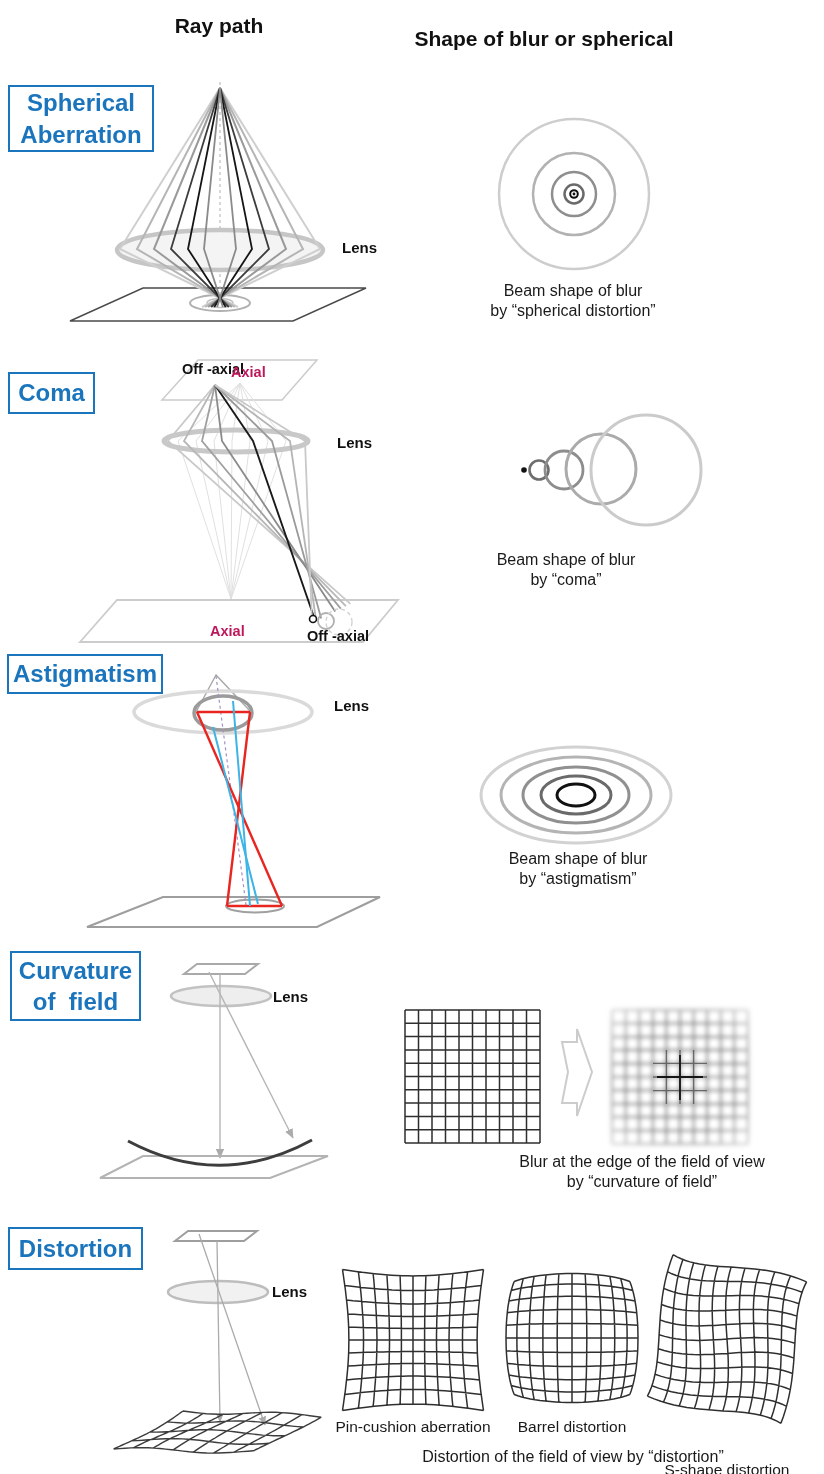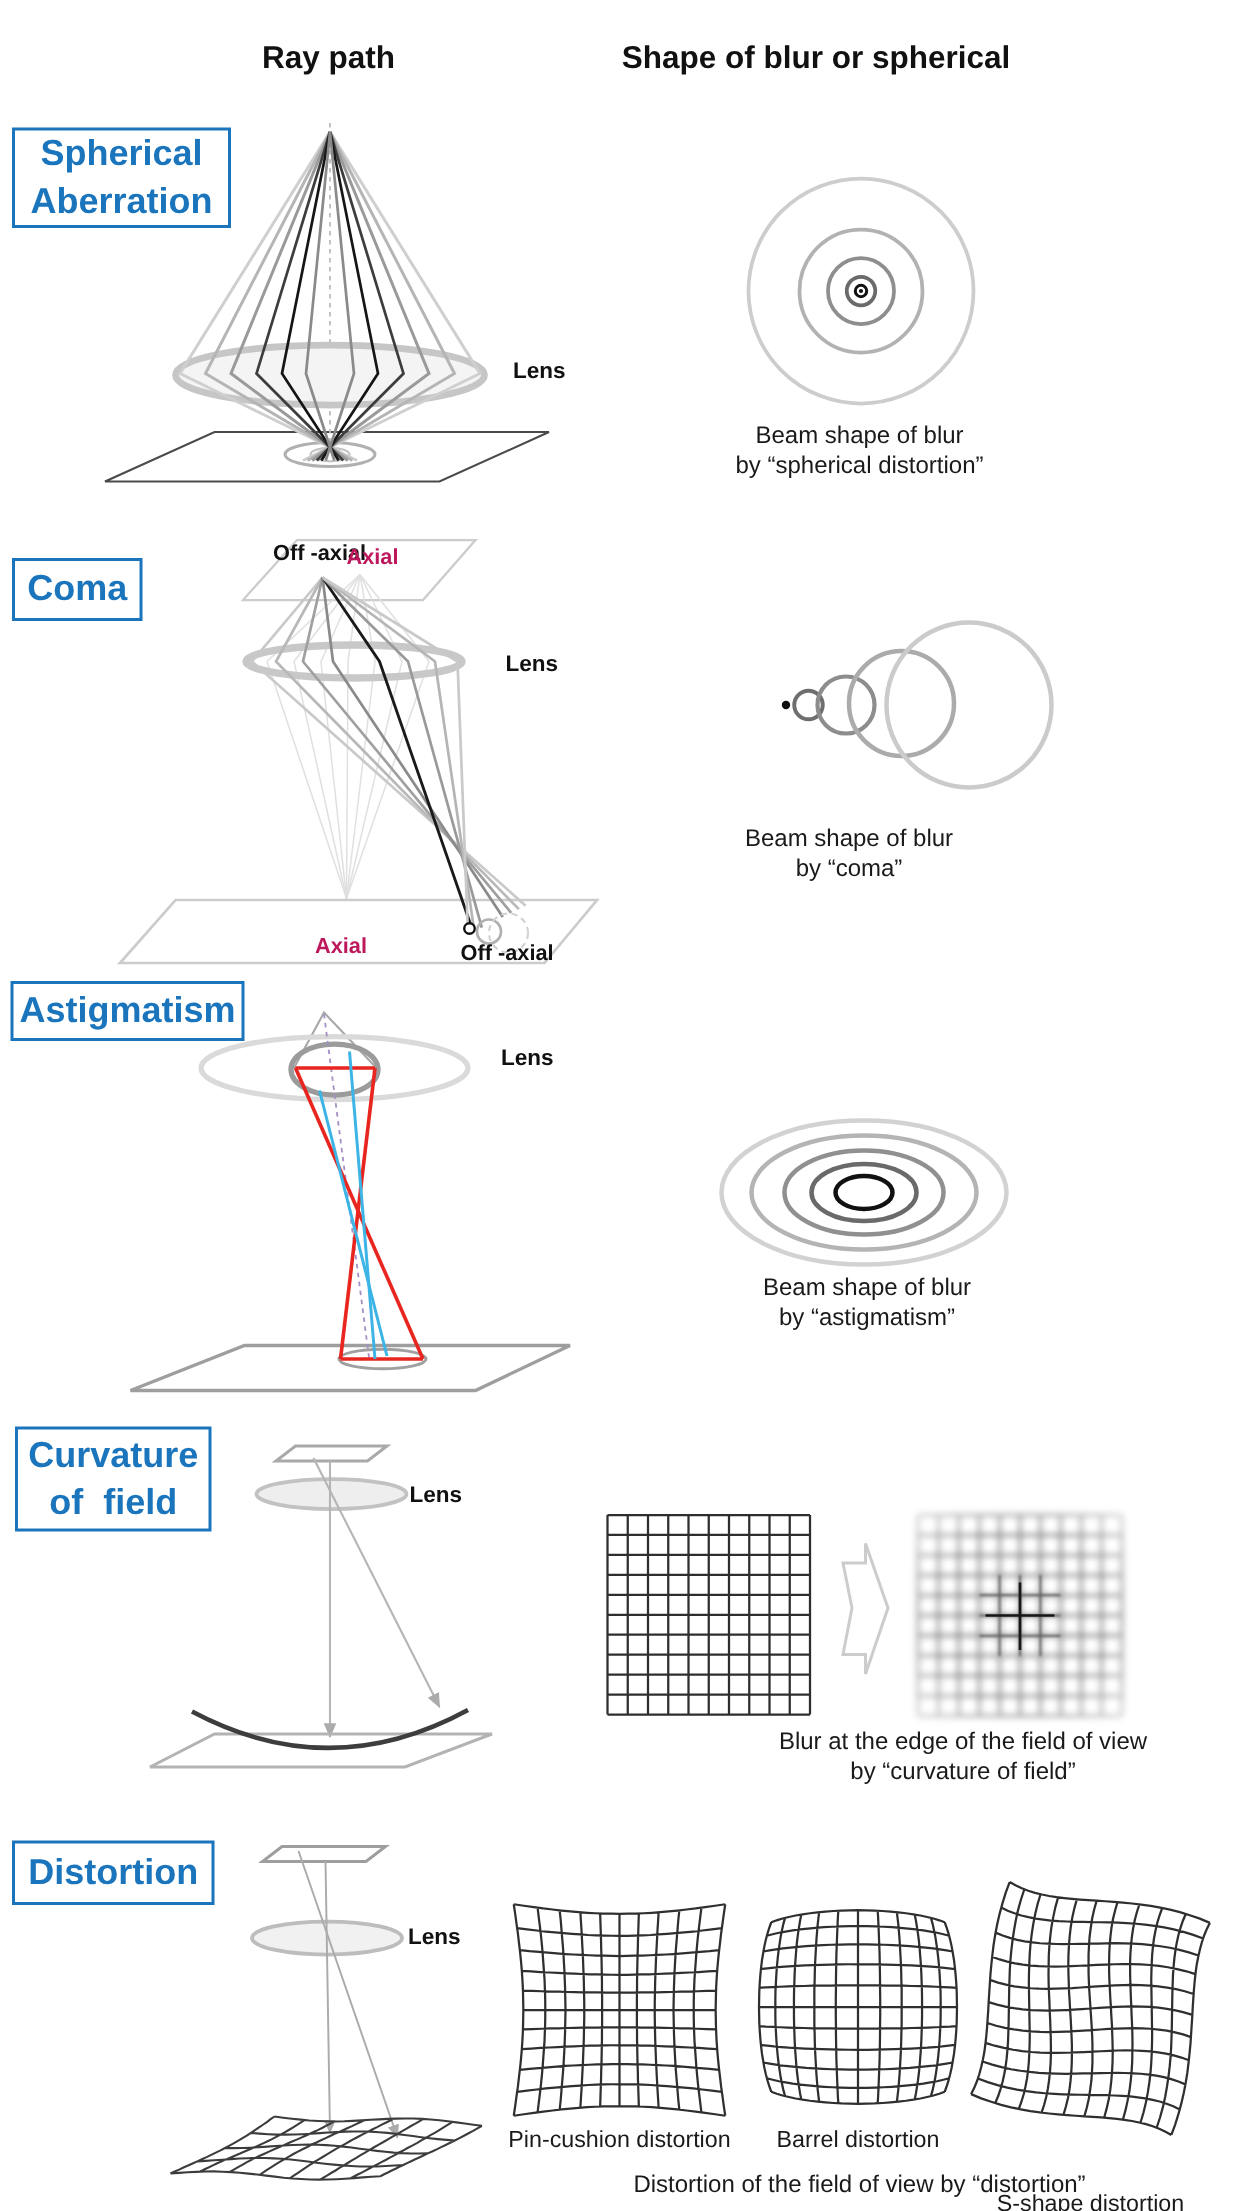--- a/index.html
+++ b/index.html
@@ -176,21 +176,21 @@
         <path d="M342.5,1269.5L343.5,1276.3L344.4,1282.9L345.3,1289.2L346.0,1295.4L346.7,1301.3L347.3,1307.1L347.8,1312.8L348.2,1318.4L348.5,1323.9L348.7,1329.3L348.8,1334.7L348.9,1340.0L348.8,1345.3L348.7,1350.7L348.5,1356.1L348.2,1361.6L347.8,1367.2L347.3,1372.9L346.7,1378.7L346.0,1384.6L345.3,1390.8L344.4,1397.1L343.5,1403.7L342.5,1410.5M358.4,1271.8L359.2,1278.4L360.0,1284.8L360.7,1290.9L361.3,1296.9L361.8,1302.7L362.2,1308.3L362.6,1313.8L363.0,1319.1L363.2,1324.4L363.4,1329.7L363.5,1334.8L363.5,1340.0L363.5,1345.2L363.4,1350.3L363.2,1355.6L363.0,1360.9L362.6,1366.2L362.2,1371.7L361.8,1377.3L361.3,1383.1L360.7,1389.1L360.0,1395.2L359.2,1401.6L358.4,1408.2M373.1,1273.6L373.8,1280.0L374.3,1286.3L374.8,1292.3L375.3,1298.1L375.7,1303.7L376.0,1309.2L376.3,1314.5L376.5,1319.7L376.7,1324.9L376.8,1330.0L376.9,1335.0L377.0,1340.0L376.9,1345.0L376.8,1350.0L376.7,1355.1L376.5,1360.3L376.3,1365.5L376.0,1370.8L375.7,1376.3L375.3,1381.9L374.8,1387.7L374.3,1393.7L373.8,1400.0L373.1,1406.4M386.9,1274.8L387.3,1281.2L387.7,1287.3L388.0,1293.2L388.3,1298.9L388.6,1304.4L388.8,1309.8L389.0,1315.0L389.2,1320.2L389.3,1325.2L389.4,1330.2L389.5,1335.1L389.5,1340.0L389.5,1344.9L389.4,1349.8L389.3,1354.8L389.2,1359.8L389.0,1365.0L388.8,1370.2L388.6,1375.6L388.3,1381.1L388.0,1386.8L387.7,1392.7L387.3,1398.8L386.9,1405.2M400.1,1275.6L400.3,1281.9L400.5,1288.0L400.7,1293.8L400.8,1299.4L401.0,1304.9L401.1,1310.2L401.2,1315.4L401.3,1320.4L401.3,1325.4L401.4,1330.3L401.4,1335.2L401.4,1340.0L401.4,1344.8L401.4,1349.7L401.3,1354.6L401.3,1359.6L401.2,1364.6L401.1,1369.8L401.0,1375.1L400.8,1380.6L400.7,1386.2L400.5,1392.0L400.3,1398.1L400.1,1404.4M413.0,1275.9L413.0,1282.1L413.0,1288.2L413.0,1294.0L413.0,1299.6L413.0,1305.0L413.0,1310.3L413.0,1315.5L413.0,1320.5L413.0,1325.5L413.0,1330.3L413.0,1335.2L413.0,1340.0L413.0,1344.8L413.0,1349.7L413.0,1354.5L413.0,1359.5L413.0,1364.5L413.0,1369.7L413.0,1375.0L413.0,1380.4L413.0,1386.0L413.0,1391.8L413.0,1397.9L413.0,1404.1M425.9,1275.6L425.7,1281.9L425.5,1288.0L425.3,1293.8L425.2,1299.4L425.0,1304.9L424.9,1310.2L424.8,1315.4L424.7,1320.4L424.7,1325.4L424.6,1330.3L424.6,1335.2L424.6,1340.0L424.6,1344.8L424.6,1349.7L424.7,1354.6L424.7,1359.6L424.8,1364.6L424.9,1369.8L425.0,1375.1L425.2,1380.6L425.3,1386.2L425.5,1392.0L425.7,1398.1L425.9,1404.4M439.1,1274.8L438.7,1281.2L438.3,1287.3L438.0,1293.2L437.7,1298.9L437.4,1304.4L437.2,1309.8L437.0,1315.0L436.8,1320.2L436.7,1325.2L436.6,1330.2L436.5,1335.1L436.5,1340.0L436.5,1344.9L436.6,1349.8L436.7,1354.8L436.8,1359.8L437.0,1365.0L437.2,1370.2L437.4,1375.6L437.7,1381.1L438.0,1386.8L438.3,1392.7L438.7,1398.8L439.1,1405.2M452.9,1273.6L452.2,1280.0L451.7,1286.3L451.2,1292.3L450.7,1298.1L450.3,1303.7L450.0,1309.2L449.7,1314.5L449.5,1319.7L449.3,1324.9L449.2,1330.0L449.1,1335.0L449.0,1340.0L449.1,1345.0L449.2,1350.0L449.3,1355.1L449.5,1360.3L449.7,1365.5L450.0,1370.8L450.3,1376.3L450.7,1381.9L451.2,1387.7L451.7,1393.7L452.2,1400.0L452.9,1406.4M467.6,1271.8L466.8,1278.4L466.0,1284.8L465.3,1290.9L464.7,1296.9L464.2,1302.7L463.8,1308.3L463.4,1313.8L463.0,1319.1L462.8,1324.4L462.6,1329.7L462.5,1334.8L462.5,1340.0L462.5,1345.2L462.6,1350.3L462.8,1355.6L463.0,1360.9L463.4,1366.2L463.8,1371.7L464.2,1377.3L464.7,1383.1L465.3,1389.1L466.0,1395.2L466.8,1401.6L467.6,1408.2M483.5,1269.5L482.5,1276.3L481.6,1282.9L480.7,1289.2L480.0,1295.4L479.3,1301.3L478.7,1307.1L478.2,1312.8L477.8,1318.4L477.5,1323.9L477.3,1329.3L477.2,1334.7L477.1,1340.0L477.2,1345.3L477.3,1350.7L477.5,1356.1L477.8,1361.6L478.2,1367.2L478.7,1372.9L479.3,1378.7L480.0,1384.6L480.7,1390.8L481.6,1397.1L482.5,1403.7L483.5,1410.5M342.5,1269.5L349.3,1270.5L355.9,1271.4L362.2,1272.3L368.4,1273.0L374.3,1273.7L380.1,1274.3L385.8,1274.8L391.4,1275.2L396.9,1275.5L402.3,1275.7L407.7,1275.8L413.0,1275.9L418.3,1275.8L423.7,1275.7L429.1,1275.5L434.6,1275.2L440.2,1274.8L445.9,1274.3L451.7,1273.7L457.6,1273.0L463.8,1272.3L470.1,1271.4L476.7,1270.5L483.5,1269.5M344.8,1285.4L351.4,1286.2L357.8,1287.0L363.9,1287.7L369.9,1288.3L375.7,1288.8L381.3,1289.2L386.8,1289.6L392.1,1290.0L397.4,1290.2L402.7,1290.4L407.8,1290.5L413.0,1290.5L418.2,1290.5L423.3,1290.4L428.6,1290.2L433.9,1290.0L439.2,1289.6L444.7,1289.2L450.3,1288.8L456.1,1288.3L462.1,1287.7L468.2,1287.0L474.6,1286.2L481.2,1285.4M346.6,1300.1L353.0,1300.8L359.3,1301.3L365.3,1301.8L371.1,1302.3L376.7,1302.7L382.2,1303.0L387.5,1303.3L392.7,1303.5L397.9,1303.7L403.0,1303.8L408.0,1303.9L413.0,1304.0L418.0,1303.9L423.0,1303.8L428.1,1303.7L433.3,1303.5L438.5,1303.3L443.8,1303.0L449.3,1302.7L454.9,1302.3L460.7,1301.8L466.7,1301.3L473.0,1300.8L479.4,1300.1M347.8,1313.9L354.2,1314.3L360.3,1314.7L366.2,1315.0L371.9,1315.3L377.4,1315.6L382.8,1315.8L388.0,1316.0L393.2,1316.2L398.2,1316.3L403.2,1316.4L408.1,1316.5L413.0,1316.5L417.9,1316.5L422.8,1316.4L427.8,1316.3L432.8,1316.2L438.0,1316.0L443.2,1315.8L448.6,1315.6L454.1,1315.3L459.8,1315.0L465.7,1314.7L471.8,1314.3L478.2,1313.9M348.6,1327.1L354.9,1327.3L361.0,1327.5L366.8,1327.7L372.4,1327.8L377.9,1328.0L383.2,1328.1L388.4,1328.2L393.4,1328.3L398.4,1328.3L403.3,1328.4L408.2,1328.4L413.0,1328.4L417.8,1328.4L422.7,1328.4L427.6,1328.3L432.6,1328.3L437.6,1328.2L442.8,1328.1L448.1,1328.0L453.6,1327.8L459.2,1327.7L465.0,1327.5L471.1,1327.3L477.4,1327.1M348.9,1340.0L355.1,1340.0L361.2,1340.0L367.0,1340.0L372.6,1340.0L378.0,1340.0L383.3,1340.0L388.5,1340.0L393.5,1340.0L398.5,1340.0L403.3,1340.0L408.2,1340.0L413.0,1340.0L417.8,1340.0L422.7,1340.0L427.5,1340.0L432.5,1340.0L437.5,1340.0L442.7,1340.0L448.0,1340.0L453.4,1340.0L459.0,1340.0L464.8,1340.0L470.9,1340.0L477.1,1340.0M348.6,1352.9L354.9,1352.7L361.0,1352.5L366.8,1352.3L372.4,1352.2L377.9,1352.0L383.2,1351.9L388.4,1351.8L393.4,1351.7L398.4,1351.7L403.3,1351.6L408.2,1351.6L413.0,1351.6L417.8,1351.6L422.7,1351.6L427.6,1351.7L432.6,1351.7L437.6,1351.8L442.8,1351.9L448.1,1352.0L453.6,1352.2L459.2,1352.3L465.0,1352.5L471.1,1352.7L477.4,1352.9M347.8,1366.1L354.2,1365.7L360.3,1365.3L366.2,1365.0L371.9,1364.7L377.4,1364.4L382.8,1364.2L388.0,1364.0L393.2,1363.8L398.2,1363.7L403.2,1363.6L408.1,1363.5L413.0,1363.5L417.9,1363.5L422.8,1363.6L427.8,1363.7L432.8,1363.8L438.0,1364.0L443.2,1364.2L448.6,1364.4L454.1,1364.7L459.8,1365.0L465.7,1365.3L471.8,1365.7L478.2,1366.1M346.6,1379.9L353.0,1379.2L359.3,1378.7L365.3,1378.2L371.1,1377.7L376.7,1377.3L382.2,1377.0L387.5,1376.7L392.7,1376.5L397.9,1376.3L403.0,1376.2L408.0,1376.1L413.0,1376.0L418.0,1376.1L423.0,1376.2L428.1,1376.3L433.3,1376.5L438.5,1376.7L443.8,1377.0L449.3,1377.3L454.9,1377.7L460.7,1378.2L466.7,1378.7L473.0,1379.2L479.4,1379.9M344.8,1394.6L351.4,1393.8L357.8,1393.0L363.9,1392.3L369.9,1391.7L375.7,1391.2L381.3,1390.8L386.8,1390.4L392.1,1390.0L397.4,1389.8L402.7,1389.6L407.8,1389.5L413.0,1389.5L418.2,1389.5L423.3,1389.6L428.6,1389.8L433.9,1390.0L439.2,1390.4L444.7,1390.8L450.3,1391.2L456.1,1391.7L462.1,1392.3L468.2,1393.0L474.6,1393.8L481.2,1394.6M342.5,1410.5L349.3,1409.5L355.9,1408.6L362.2,1407.7L368.4,1407.0L374.3,1406.3L380.1,1405.7L385.8,1405.2L391.4,1404.8L396.9,1404.5L402.3,1404.3L407.7,1404.2L413.0,1404.1L418.3,1404.2L423.7,1404.3L429.1,1404.5L434.6,1404.8L440.2,1405.2L445.9,1405.7L451.7,1406.3L457.6,1407.0L463.8,1407.7L470.1,1408.6L476.7,1409.5L483.5,1410.5" fill="none" stroke="#2f2f2f" stroke-width="1.5"></path>
       </g>
     <g id="grid-barrel">
         <path d="M514.2,1281.5L512.9,1285.0L511.7,1288.9L510.6,1293.0L509.6,1297.4L508.8,1302.0L508.0,1306.7L507.4,1311.7L506.9,1316.8L506.5,1322.0L506.2,1327.3L506.1,1332.6L506.0,1338.0L506.1,1343.4L506.2,1348.7L506.5,1354.0L506.9,1359.2L507.4,1364.3L508.0,1369.3L508.8,1374.0L509.6,1378.6L510.6,1383.0L511.7,1387.1L512.9,1391.0L514.2,1394.5M523.4,1278.6L522.3,1282.4L521.4,1286.5L520.5,1290.8L519.8,1295.4L519.1,1300.3L518.5,1305.3L518.0,1310.5L517.6,1315.8L517.3,1321.3L517.0,1326.8L516.9,1332.4L516.9,1338.0L516.9,1343.6L517.0,1349.2L517.3,1354.7L517.6,1360.2L518.0,1365.5L518.5,1370.7L519.1,1375.7L519.8,1380.6L520.5,1385.2L521.4,1389.5L522.3,1393.6L523.4,1397.4M534.2,1276.4L533.4,1280.3L532.7,1284.6L532.0,1289.2L531.4,1294.0L530.9,1299.0L530.5,1304.2L530.1,1309.6L529.8,1315.1L529.6,1320.7L529.4,1326.4L529.3,1332.2L529.3,1338.0L529.3,1343.8L529.4,1349.6L529.6,1355.3L529.8,1360.9L530.1,1366.4L530.5,1371.8L530.9,1377.0L531.4,1382.0L532.0,1386.8L532.7,1391.4L533.4,1395.7L534.2,1399.6M546.1,1274.8L545.6,1278.9L545.1,1283.3L544.7,1288.0L544.3,1292.9L544.0,1298.1L543.7,1303.4L543.4,1308.9L543.2,1314.6L543.1,1320.3L542.9,1326.2L542.9,1332.1L542.9,1338.0L542.9,1343.9L542.9,1349.8L543.1,1355.7L543.2,1361.4L543.4,1367.1L543.7,1372.6L544.0,1377.9L544.3,1383.1L544.7,1388.0L545.1,1392.7L545.6,1397.1L546.1,1401.2M558.9,1273.8L558.6,1278.0L558.4,1282.5L558.2,1287.2L558.0,1292.3L557.8,1297.5L557.6,1302.9L557.5,1308.5L557.4,1314.2L557.3,1320.1L557.3,1326.0L557.2,1332.0L557.2,1338.0L557.2,1344.0L557.3,1350.0L557.3,1355.9L557.4,1361.8L557.5,1367.5L557.6,1373.1L557.8,1378.5L558.0,1383.7L558.2,1388.8L558.4,1393.5L558.6,1398.0L558.9,1402.2M572.0,1273.5L572.0,1277.7L572.0,1282.2L572.0,1287.0L572.0,1292.0L572.0,1297.3L572.0,1302.8L572.0,1308.4L572.0,1314.1L572.0,1320.0L572.0,1326.0L572.0,1332.0L572.0,1338.0L572.0,1344.0L572.0,1350.0L572.0,1356.0L572.0,1361.9L572.0,1367.6L572.0,1373.2L572.0,1378.7L572.0,1384.0L572.0,1389.0L572.0,1393.8L572.0,1398.3L572.0,1402.5M585.1,1273.8L585.4,1278.0L585.6,1282.5L585.8,1287.2L586.0,1292.3L586.2,1297.5L586.4,1302.9L586.5,1308.5L586.6,1314.2L586.7,1320.1L586.7,1326.0L586.8,1332.0L586.8,1338.0L586.8,1344.0L586.7,1350.0L586.7,1355.9L586.6,1361.8L586.5,1367.5L586.4,1373.1L586.2,1378.5L586.0,1383.7L585.8,1388.8L585.6,1393.5L585.4,1398.0L585.1,1402.2M597.9,1274.8L598.4,1278.9L598.9,1283.3L599.3,1288.0L599.7,1292.9L600.0,1298.1L600.3,1303.4L600.6,1308.9L600.8,1314.6L600.9,1320.3L601.1,1326.2L601.1,1332.1L601.1,1338.0L601.1,1343.9L601.1,1349.8L600.9,1355.7L600.8,1361.4L600.6,1367.1L600.3,1372.6L600.0,1377.9L599.7,1383.1L599.3,1388.0L598.9,1392.7L598.4,1397.1L597.9,1401.2M609.8,1276.4L610.6,1280.3L611.3,1284.6L612.0,1289.2L612.6,1294.0L613.1,1299.0L613.5,1304.2L613.9,1309.6L614.2,1315.1L614.4,1320.7L614.6,1326.4L614.7,1332.2L614.7,1338.0L614.7,1343.8L614.6,1349.6L614.4,1355.3L614.2,1360.9L613.9,1366.4L613.5,1371.8L613.1,1377.0L612.6,1382.0L612.0,1386.8L611.3,1391.4L610.6,1395.7L609.8,1399.6M620.6,1278.6L621.7,1282.4L622.6,1286.5L623.5,1290.8L624.2,1295.4L624.9,1300.3L625.5,1305.3L626.0,1310.5L626.4,1315.8L626.7,1321.3L627.0,1326.8L627.1,1332.4L627.1,1338.0L627.1,1343.6L627.0,1349.2L626.7,1354.7L626.4,1360.2L626.0,1365.5L625.5,1370.7L624.9,1375.7L624.2,1380.6L623.5,1385.2L622.6,1389.5L621.7,1393.6L620.6,1397.4M629.8,1281.5L631.1,1285.0L632.3,1288.9L633.4,1293.0L634.4,1297.4L635.2,1302.0L636.0,1306.7L636.6,1311.7L637.1,1316.8L637.5,1322.0L637.8,1327.3L637.9,1332.6L638.0,1338.0L637.9,1343.4L637.8,1348.7L637.5,1354.0L637.1,1359.2L636.6,1364.3L636.0,1369.3L635.2,1374.0L634.4,1378.6L633.4,1383.0L632.3,1387.1L631.1,1391.0L629.8,1394.5M514.2,1281.5L517.8,1280.2L521.7,1279.0L525.9,1278.0L530.4,1277.0L535.1,1276.2L540.0,1275.5L545.1,1274.9L550.3,1274.4L555.6,1274.0L561.0,1273.7L566.5,1273.6L572.0,1273.5L577.5,1273.6L583.0,1273.7L588.4,1274.0L593.7,1274.4L598.9,1274.9L604.0,1275.5L608.9,1276.2L613.6,1277.0L618.1,1278.0L622.3,1279.0L626.2,1280.2L629.8,1281.5M511.2,1290.5L515.1,1289.5L519.3,1288.5L523.7,1287.7L528.5,1286.9L533.4,1286.3L538.6,1285.7L543.9,1285.2L549.3,1284.8L554.9,1284.5L560.5,1284.3L566.3,1284.1L572.0,1284.1L577.7,1284.1L583.5,1284.3L589.1,1284.5L594.7,1284.8L600.1,1285.2L605.4,1285.7L610.6,1286.3L615.5,1286.9L620.3,1287.7L624.7,1288.5L628.9,1289.5L632.8,1290.5M508.9,1301.0L513.0,1300.3L517.4,1299.6L522.0,1298.9L526.9,1298.4L532.1,1297.9L537.4,1297.4L542.9,1297.1L548.6,1296.8L554.3,1296.5L560.2,1296.4L566.1,1296.3L572.0,1296.2L577.9,1296.3L583.8,1296.4L589.7,1296.5L595.4,1296.8L601.1,1297.1L606.6,1297.4L611.9,1297.9L617.1,1298.4L622.0,1298.9L626.6,1299.6L631.0,1300.3L635.1,1301.0M507.3,1312.7L511.5,1312.2L516.0,1311.7L520.8,1311.3L525.8,1310.9L531.1,1310.6L536.6,1310.3L542.2,1310.1L548.0,1309.9L553.9,1309.7L559.9,1309.6L565.9,1309.5L572.0,1309.5L578.1,1309.5L584.1,1309.6L590.1,1309.7L596.0,1309.9L601.8,1310.1L607.4,1310.3L612.9,1310.6L618.2,1310.9L623.2,1311.3L628.0,1311.7L632.5,1312.2L636.7,1312.7M506.3,1325.2L510.6,1324.9L515.2,1324.7L520.1,1324.5L525.2,1324.3L530.6,1324.1L536.1,1324.0L541.8,1323.8L547.7,1323.7L553.7,1323.7L559.7,1323.6L565.9,1323.6L572.0,1323.6L578.1,1323.6L584.3,1323.6L590.3,1323.7L596.3,1323.7L602.2,1323.8L607.9,1324.0L613.4,1324.1L618.8,1324.3L623.9,1324.5L628.8,1324.7L633.4,1324.9L637.7,1325.2M506.0,1338.0L510.3,1338.0L514.9,1338.0L519.8,1338.0L525.0,1338.0L530.4,1338.0L535.9,1338.0L541.7,1338.0L547.6,1338.0L553.6,1338.0L559.7,1338.0L565.8,1338.0L572.0,1338.0L578.2,1338.0L584.3,1338.0L590.4,1338.0L596.4,1338.0L602.3,1338.0L608.1,1338.0L613.6,1338.0L619.0,1338.0L624.2,1338.0L629.1,1338.0L633.7,1338.0L638.0,1338.0M506.3,1350.8L510.6,1351.1L515.2,1351.3L520.1,1351.5L525.2,1351.7L530.6,1351.9L536.1,1352.0L541.8,1352.2L547.7,1352.3L553.7,1352.3L559.7,1352.4L565.9,1352.4L572.0,1352.4L578.1,1352.4L584.3,1352.4L590.3,1352.3L596.3,1352.3L602.2,1352.2L607.9,1352.0L613.4,1351.9L618.8,1351.7L623.9,1351.5L628.8,1351.3L633.4,1351.1L637.7,1350.8M507.3,1363.3L511.5,1363.8L516.0,1364.3L520.8,1364.7L525.8,1365.1L531.1,1365.4L536.6,1365.7L542.2,1365.9L548.0,1366.1L553.9,1366.3L559.9,1366.4L565.9,1366.5L572.0,1366.5L578.1,1366.5L584.1,1366.4L590.1,1366.3L596.0,1366.1L601.8,1365.9L607.4,1365.7L612.9,1365.4L618.2,1365.1L623.2,1364.7L628.0,1364.3L632.5,1363.8L636.7,1363.3M508.9,1375.0L513.0,1375.7L517.4,1376.4L522.0,1377.1L526.9,1377.6L532.1,1378.1L537.4,1378.6L542.9,1378.9L548.6,1379.2L554.3,1379.5L560.2,1379.6L566.1,1379.7L572.0,1379.8L577.9,1379.7L583.8,1379.6L589.7,1379.5L595.4,1379.2L601.1,1378.9L606.6,1378.6L611.9,1378.1L617.1,1377.6L622.0,1377.1L626.6,1376.4L631.0,1375.7L635.1,1375.0M511.2,1385.5L515.1,1386.5L519.3,1387.5L523.7,1388.3L528.5,1389.1L533.4,1389.7L538.6,1390.3L543.9,1390.8L549.3,1391.2L554.9,1391.5L560.5,1391.7L566.3,1391.9L572.0,1391.9L577.7,1391.9L583.5,1391.7L589.1,1391.5L594.7,1391.2L600.1,1390.8L605.4,1390.3L610.6,1389.7L615.5,1389.1L620.3,1388.3L624.7,1387.5L628.9,1386.5L632.8,1385.5M514.2,1394.5L517.8,1395.8L521.7,1397.0L525.9,1398.0L530.4,1399.0L535.1,1399.8L540.0,1400.5L545.1,1401.1L550.3,1401.6L555.6,1402.0L561.0,1402.3L566.5,1402.4L572.0,1402.5L577.5,1402.4L583.0,1402.3L588.4,1402.0L593.7,1401.6L598.9,1401.1L604.0,1400.5L608.9,1399.8L613.6,1399.0L618.1,1398.0L622.3,1397.0L626.2,1395.8L629.8,1394.5" fill="none" stroke="#2f2f2f" stroke-width="1.5"></path>
       </g>
     <g id="grid-s">
         <path d="M673.1,1254.7L670.5,1261.8L668.3,1268.9L666.4,1275.9L664.8,1282.9L663.5,1289.7L662.4,1296.5L661.6,1303.2L660.9,1309.7L660.3,1316.1L659.9,1322.4L659.5,1328.6L659.1,1334.7L658.8,1340.6L658.4,1346.4L658.0,1352.1L657.5,1357.6L656.9,1363.0L656.2,1368.2L655.2,1373.3L654.1,1378.2L652.8,1383.0L651.3,1387.5L649.5,1391.9L647.4,1396.1M682.9,1259.5L680.6,1266.5L678.7,1273.4L677.2,1280.2L676.0,1287.0L675.0,1293.8L674.2,1300.4L673.6,1307.0L673.2,1313.4L673.0,1319.8L672.8,1326.0L672.7,1332.2L672.6,1338.2L672.5,1344.2L672.4,1350.0L672.2,1355.8L672.0,1361.4L671.6,1366.9L671.1,1372.3L670.4,1377.6L669.5,1382.8L668.4,1387.8L667.0,1392.7L665.4,1397.5L663.5,1402.0M693.7,1262.8L691.7,1269.5L690.1,1276.2L688.8,1282.9L687.8,1289.5L687.0,1296.1L686.5,1302.6L686.2,1309.0L686.0,1315.4L685.9,1321.7L686.0,1327.8L686.1,1334.0L686.2,1340.0L686.3,1346.0L686.4,1351.8L686.5,1357.6L686.4,1363.4L686.2,1369.0L685.9,1374.6L685.4,1380.1L684.7,1385.5L683.7,1390.8L682.5,1396.0L681.0,1401.0L679.2,1406.0M705.4,1264.9L703.6,1271.4L702.2,1277.9L701.0,1284.3L700.2,1290.8L699.6,1297.1L699.2,1303.5L699.1,1309.8L699.0,1316.0L699.1,1322.2L699.3,1328.3L699.6,1334.4L699.8,1340.4L700.1,1346.4L700.3,1352.3L700.5,1358.2L700.6,1364.0L700.6,1369.8L700.4,1375.5L700.0,1381.1L699.4,1386.8L698.6,1392.3L697.5,1397.8L696.1,1403.2L694.4,1408.4M717.9,1266.2L716.2,1272.4L714.8,1278.7L713.8,1284.9L713.1,1291.1L712.6,1297.3L712.3,1303.5L712.2,1309.6L712.3,1315.8L712.5,1321.8L712.7,1327.9L713.1,1333.9L713.4,1339.9L713.8,1345.9L714.1,1351.9L714.4,1357.8L714.6,1363.7L714.6,1369.6L714.5,1375.4L714.2,1381.3L713.7,1387.1L713.0,1392.9L712.0,1398.6L710.6,1404.3L709.0,1409.9M731.1,1267.1L729.4,1273.1L728.1,1279.0L727.2,1285.0L726.4,1291.0L726.0,1297.0L725.7,1303.0L725.7,1309.0L725.7,1315.0L725.9,1321.0L726.2,1327.0L726.6,1333.0L727.0,1339.0L727.4,1345.0L727.8,1351.0L728.1,1357.0L728.3,1363.0L728.3,1369.0L728.3,1375.0L728.0,1381.0L727.6,1387.0L726.8,1393.0L725.9,1399.0L724.6,1404.9L722.9,1410.9M745.0,1268.1L743.4,1273.7L742.0,1279.4L741.0,1285.1L740.3,1290.9L739.8,1296.7L739.5,1302.6L739.4,1308.4L739.4,1314.3L739.6,1320.2L739.9,1326.1L740.2,1332.1L740.6,1338.1L740.9,1344.1L741.3,1350.1L741.5,1356.2L741.7,1362.2L741.8,1368.4L741.7,1374.5L741.4,1380.7L740.9,1386.9L740.2,1393.1L739.2,1399.3L737.8,1405.6L736.1,1411.8M759.6,1269.6L757.9,1274.8L756.5,1280.2L755.4,1285.7L754.6,1291.2L754.0,1296.9L753.6,1302.5L753.4,1308.2L753.4,1314.0L753.5,1319.8L753.7,1325.7L753.9,1331.6L754.2,1337.6L754.4,1343.6L754.7,1349.7L754.9,1355.8L755.0,1362.0L754.9,1368.2L754.8,1374.5L754.4,1380.9L753.8,1387.2L753.0,1393.7L751.8,1400.1L750.4,1406.6L748.6,1413.1M774.8,1272.0L773.0,1277.0L771.5,1282.0L770.3,1287.2L769.3,1292.5L768.6,1297.9L768.1,1303.4L767.8,1309.0L767.6,1314.6L767.5,1320.4L767.6,1326.2L767.7,1332.0L767.8,1338.0L767.9,1344.0L768.0,1350.2L768.1,1356.3L768.0,1362.6L767.8,1369.0L767.5,1375.4L767.0,1381.9L766.2,1388.5L765.2,1395.1L763.9,1401.8L762.3,1408.5L760.3,1415.2M790.5,1276.0L788.6,1280.5L787.0,1285.3L785.6,1290.2L784.5,1295.2L783.6,1300.4L782.9,1305.7L782.4,1311.1L782.0,1316.6L781.8,1322.2L781.6,1328.0L781.5,1333.8L781.4,1339.8L781.3,1345.8L781.2,1352.0L781.0,1358.2L780.8,1364.6L780.4,1371.0L779.8,1377.6L779.0,1384.2L778.0,1391.0L776.8,1397.8L775.3,1404.6L773.4,1411.5L771.1,1418.5M806.6,1281.9L804.5,1286.1L802.7,1290.5L801.2,1295.0L799.9,1299.8L798.8,1304.7L797.8,1309.8L797.1,1315.0L796.5,1320.4L796.0,1325.9L795.6,1331.6L795.2,1337.4L794.9,1343.3L794.5,1349.4L794.1,1355.6L793.7,1361.9L793.1,1368.3L792.4,1374.8L791.6,1381.5L790.5,1388.3L789.2,1395.1L787.6,1402.1L785.7,1409.1L783.5,1416.2L780.9,1423.3M673.1,1254.7L677.0,1256.9L681.2,1258.8L685.5,1260.5L690.0,1261.9L694.6,1263.0L699.4,1264.0L704.4,1264.8L709.5,1265.4L714.7,1265.9L720.0,1266.4L725.5,1266.8L731.1,1267.1L736.8,1267.5L742.6,1267.9L748.6,1268.4L754.7,1269.0L760.8,1269.7L767.1,1270.6L773.5,1271.8L780.0,1273.1L786.6,1274.8L793.2,1276.8L799.9,1279.1L806.6,1281.9M667.5,1271.7L671.8,1273.8L676.3,1275.5L680.9,1277.0L685.6,1278.1L690.5,1279.1L695.5,1279.8L700.6,1280.4L705.8,1280.8L711.2,1281.0L716.6,1281.2L722.1,1281.3L727.7,1281.4L733.4,1281.5L739.2,1281.6L745.2,1281.8L751.2,1282.1L757.3,1282.5L763.4,1283.1L769.7,1283.9L776.1,1284.9L782.5,1286.3L789.0,1287.9L795.5,1289.9L802.1,1292.3M663.7,1288.4L668.4,1290.3L673.2,1291.9L678.1,1293.2L683.1,1294.2L688.2,1294.9L693.4,1295.5L698.6,1295.8L704.0,1296.0L709.4,1296.1L714.9,1296.0L720.4,1295.9L726.1,1295.8L731.8,1295.7L737.5,1295.6L743.4,1295.5L749.3,1295.6L755.3,1295.8L761.4,1296.1L767.5,1296.7L773.7,1297.5L780.0,1298.5L786.3,1299.9L792.6,1301.6L799.0,1303.7M661.4,1304.5L666.4,1306.3L671.5,1307.8L676.7,1308.9L681.9,1309.8L687.2,1310.4L692.6,1310.8L698.0,1311.0L703.4,1311.1L708.9,1311.0L714.4,1310.8L720.0,1310.5L725.7,1310.2L731.3,1309.9L737.1,1309.7L742.9,1309.5L748.7,1309.4L754.6,1309.4L760.5,1309.6L766.5,1310.0L772.6,1310.6L778.6,1311.5L784.7,1312.7L790.9,1314.2L797.0,1316.1M660.0,1319.9L665.3,1321.7L670.7,1323.1L676.1,1324.2L681.6,1324.9L687.1,1325.5L692.6,1325.8L698.1,1325.9L703.7,1325.8L709.3,1325.6L714.9,1325.4L720.5,1325.0L726.1,1324.6L731.8,1324.2L737.5,1323.9L743.2,1323.6L749.0,1323.4L754.7,1323.3L760.5,1323.4L766.4,1323.7L772.2,1324.3L778.1,1325.1L784.0,1326.1L789.9,1327.5L795.7,1329.3M659.1,1334.7L664.7,1336.4L670.3,1337.8L676.0,1338.8L681.7,1339.6L687.3,1340.1L693.0,1340.3L698.7,1340.4L704.4,1340.3L710.0,1340.1L715.7,1339.8L721.3,1339.4L727.0,1339.0L732.7,1338.6L738.3,1338.2L744.0,1337.9L749.6,1337.7L755.3,1337.6L761.0,1337.7L766.7,1337.9L772.3,1338.4L778.0,1339.2L783.7,1340.2L789.3,1341.6L794.9,1343.3M658.3,1348.7L664.1,1350.5L670.0,1351.9L675.9,1352.9L681.8,1353.7L687.6,1354.3L693.5,1354.6L699.3,1354.7L705.0,1354.6L710.8,1354.4L716.5,1354.1L722.2,1353.8L727.9,1353.4L733.5,1353.0L739.1,1352.6L744.7,1352.4L750.3,1352.2L755.9,1352.1L761.4,1352.2L766.9,1352.5L772.4,1353.1L777.9,1353.8L783.3,1354.9L788.7,1356.3L794.0,1358.1M657.0,1361.9L663.1,1363.8L669.3,1365.3L675.4,1366.5L681.4,1367.4L687.5,1368.0L693.5,1368.4L699.4,1368.6L705.3,1368.6L711.1,1368.5L716.9,1368.3L722.7,1368.1L728.3,1367.8L734.0,1367.5L739.6,1367.2L745.1,1367.0L750.6,1366.9L756.0,1367.0L761.4,1367.2L766.8,1367.6L772.1,1368.2L777.3,1369.1L782.5,1370.2L787.6,1371.7L792.6,1373.5M655.0,1374.3L661.4,1376.4L667.7,1378.1L674.0,1379.5L680.3,1380.5L686.5,1381.3L692.6,1381.9L698.7,1382.2L704.7,1382.4L710.6,1382.5L716.5,1382.4L722.2,1382.3L727.9,1382.2L733.6,1382.1L739.1,1382.0L744.6,1381.9L750.0,1382.0L755.4,1382.2L760.6,1382.5L765.8,1383.1L770.9,1383.8L775.9,1384.8L780.8,1386.1L785.6,1387.7L790.3,1389.6M651.9,1385.7L658.5,1388.1L665.0,1390.1L671.5,1391.7L677.9,1393.1L684.3,1394.1L690.6,1394.9L696.7,1395.5L702.8,1395.9L708.8,1396.2L714.8,1396.4L720.6,1396.5L726.3,1396.6L731.9,1396.7L737.4,1396.8L742.8,1397.0L748.2,1397.2L753.4,1397.6L758.5,1398.2L763.5,1398.9L768.4,1399.9L773.1,1401.0L777.7,1402.5L782.2,1404.2L786.5,1406.3M647.4,1396.1L654.1,1398.9L660.8,1401.2L667.4,1403.2L674.0,1404.9L680.5,1406.2L686.9,1407.4L693.2,1408.3L699.3,1409.0L705.4,1409.6L711.4,1410.1L717.2,1410.5L722.9,1410.9L728.5,1411.2L734.0,1411.6L739.3,1412.1L744.5,1412.6L749.6,1413.2L754.6,1414.0L759.4,1415.0L764.0,1416.1L768.5,1417.5L772.8,1419.2L777.0,1421.1L780.9,1423.3" fill="none" stroke="#2f2f2f" stroke-width="1.5"></path>
       </g>
   </svg>
 
-  <div class="abs ctr hdr" style="left:219px;top:27px;">Ray path</div>
+  <div class="abs ctr hdr" style="left:219px;top:14px;">Ray path</div>
   <div class="abs ctr hdr" style="left:544px;top:27px;">Shape of blur or spherical</div>
 
   <div class="abs labelbox" style="left:8px;top:85px;width:142px;height:63px;">
     <span>Spherical</span>
     <span>Aberration</span>
   </div>
   <div class="abs labelbox" style="left:8px;top:372px;width:83px;height:38px;">
     <span>Coma</span>
   </div>
   <div class="abs labelbox" style="left:7px;top:654px;width:152px;height:36px;text-align:center;">
@@ -225,18 +225,18 @@
   </div>
   <div class="abs ctr cap" style="left:578px;top:849px;">
     <div>Beam shape of blur</div>
     <div>by “astigmatism”</div>
   </div>
   <div class="abs ctr cap" style="left:642px;top:1152px;">
     <div>Blur at the edge of the field of view</div>
     <div>by “curvature of field”</div>
   </div>
 
-  <div class="abs ctr gridlab" style="left:413px;top:1418px;">Pin-cushion distortion</div>
+  <div class="abs ctr gridlab" style="left:413px;top:1418px;">Pin-cushion aberration</div>
   <div class="abs ctr gridlab" style="left:572px;top:1418px;">Barrel distortion</div>
   <div class="abs ctr gridlab" style="left:727px;top:1418px;margin-top:43px;">S-shape distortion</div>
   <div class="abs ctr cap" style="left:573px;top:1447px;">Distortion of the field of view by “distortion”</div>
 
 </div>
 
 </body></html>

